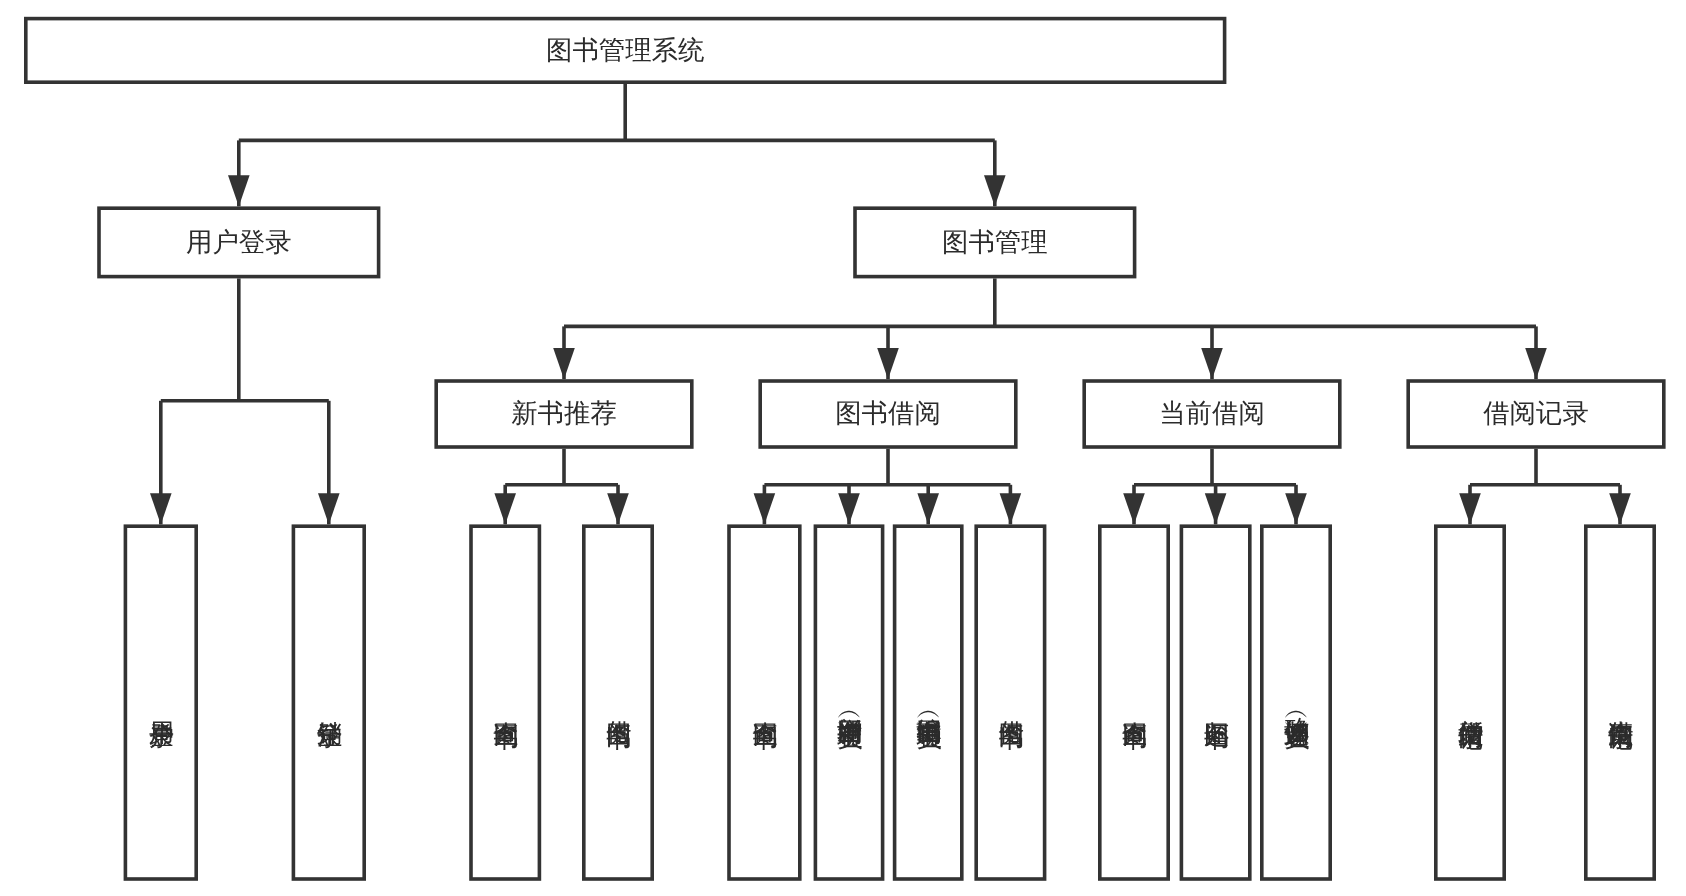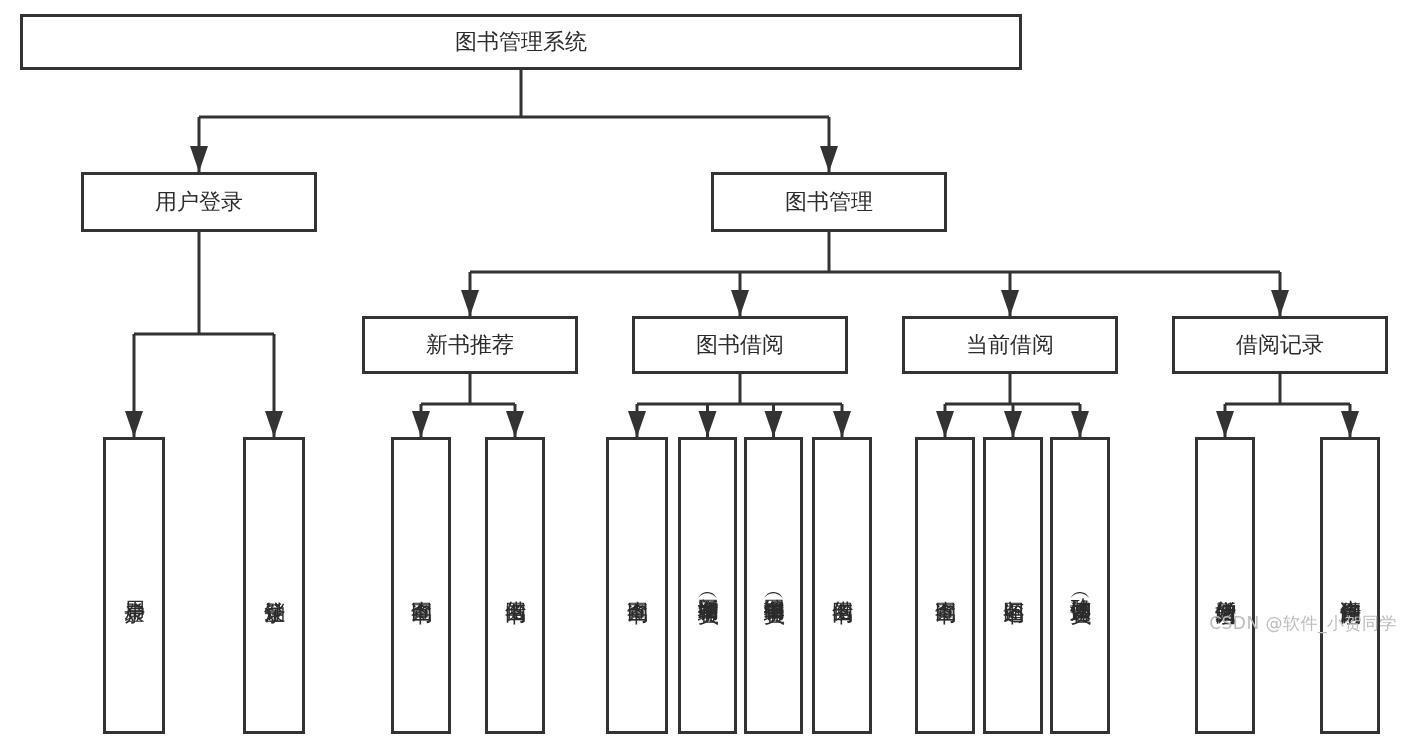--- a/index.html
+++ b/index.html
@@ -209,14 +209,13 @@
       <div class="node-label-v" style="left: 606px; top: 437px; width: 62px; height: 297px; display: flex; align-items: center; justify-content: center;">查询图书</div>
       <div class="node-label-v" style="left: 678px; top: 437px; width: 59px; height: 297px; display: flex; align-items: center; justify-content: center;">新增图书（管理员）</div>
       <div class="node-label-v" style="left: 744px; top: 437px; width: 59px; height: 297px; display: flex; align-items: center; justify-content: center;">编辑图书（管理员）</div>
       <div class="node-label-v" style="left: 812px; top: 437px; width: 60px; height: 297px; display: flex; align-items: center; justify-content: center;">借阅图书</div>
       <div class="node-label-v" style="left: 915px; top: 437px; width: 60px; height: 297px; display: flex; align-items: center; justify-content: center;">查询图书</div>
       <div class="node-label-v" style="left: 983px; top: 437px; width: 60px; height: 297px; display: flex; align-items: center; justify-content: center;">归还图书</div>
       <div class="node-label-v" style="left: 1050px; top: 437px; width: 60px; height: 297px; display: flex; align-items: center; justify-content: center;">确认归还（管理员）</div>
       <div class="node-label-v" style="left: 1195px; top: 437px; width: 60px; height: 297px; display: flex; align-items: center; justify-content: center;">新增借阅记录</div>
       <div class="node-label-v" style="left: 1320px; top: 437px; width: 60px; height: 297px; display: flex; align-items: center; justify-content: center;">查询借阅记录</div>
     </div>
-  <div id="watermark">CSDN @软件_小贺同学</div>
 </div>
 
 </body></html>

